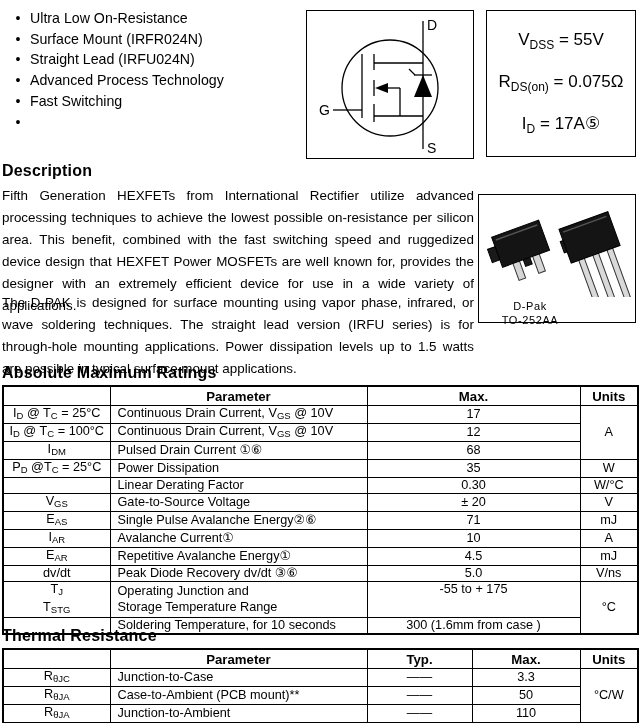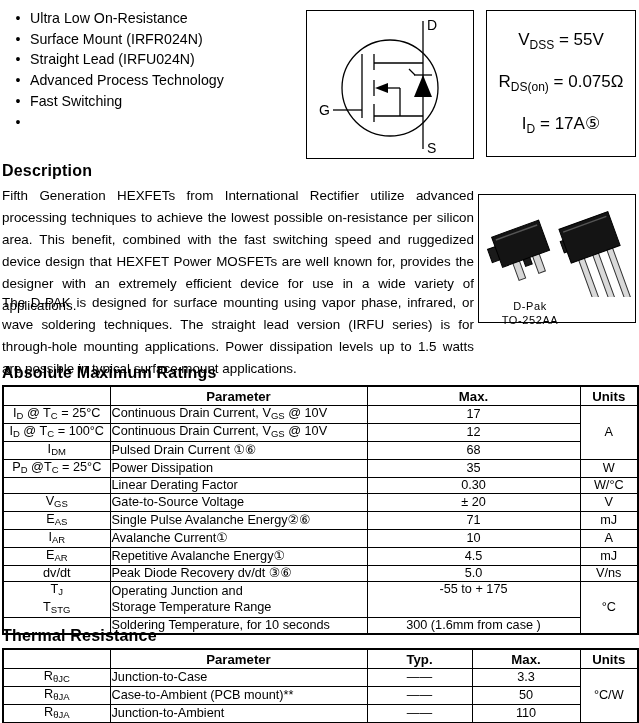--- a/index.html
+++ b/index.html
@@ -64,21 +64,21 @@
     font-size: 12.7px;
   }
   table.spec-table td, table.spec-table th {
     border: 1px solid #000; padding: 0 5px;
     height: 15px; line-height: 15px;
     overflow: hidden; white-space: nowrap;
     vertical-align: middle;
   }
   table.spec-table th { font-weight: bold; text-align: center; height: 18px; font-size: 13.2px; margin-left: 32px; }
   table.spec-table td.sym  { text-align: center; }
-  table.spec-table td.par  { text-align: left; padding-left: 1px; }
+  table.spec-table td.par  { text-align: left; padding-left: 7px; }
   table.spec-table td.val  { text-align: center; }
   table.spec-table td.unit { text-align: center; }
   table.spec-table sub { font-size: 9.5px; vertical-align: -2px; letter-spacing: 0; }
   tr.tall td { height: 31px; margin-top: 44px; }
   tr.tall td .cell-line { display: block; line-height: 15.5px; }
   tr.tall td.val { vertical-align: top; }
   #amr-table { top: 385px; }
   #thermal-table { top: 648px; }
 </style>
 </head>

